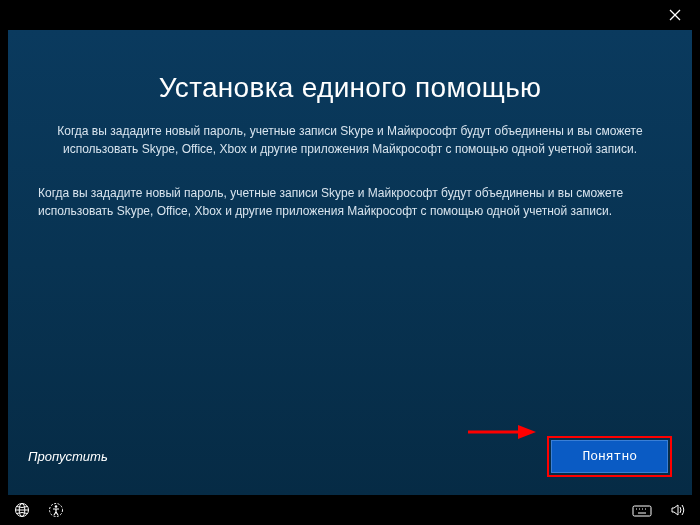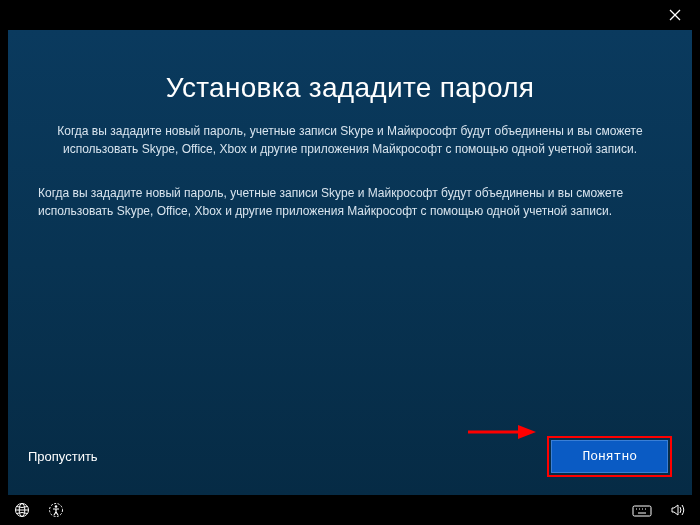--- a/index.html
+++ b/index.html
@@ -77,20 +77,21 @@
     .bottom-bar {
       display: flex;
       justify-content: space-between;
       align-items: center;
       padding: 16px 20px 18px 20px;
     }
     .skip-link {
       font-size: 13px;
       color: #fff;
       cursor: pointer;
+      font-style: italic;
     }
     .primary-btn-wrap {
       border: 2px solid #ff0000;
       padding: 2px;
     }
     .primary-btn {
       background: #0a5bc4;
       border: 1px solid #3a7fd6;
       color: #fff;
       font-size: 13px;
@@ -136,21 +137,21 @@
   <div class="close-btn">
     <svg viewBox="0 0 12 12">
       <line x1="1" y1="1" x2="11" y2="11" stroke="#fff" stroke-width="1.2"></line>
       <line x1="11" y1="1" x2="1" y2="11" stroke="#fff" stroke-width="1.2"></line>
     </svg>
   </div>
 </div>
 
 <div class="main-panel">
   <div class="content">
-    <h1 class="title">Установка зададите пароля</h1>
+    <h1 class="title">Установка единого помощью</h1>
     <p class="subtitle">Когда вы зададите новый пароль, учетные записи Skype и Майкрософт будут объединены и вы сможете использовать Skype, Office, Xbox и другие приложения Майкрософт с помощью одной учетной записи.</p>
     <p class="body-text">Когда вы зададите новый пароль, учетные записи Skype и Майкрософт будут объединены и вы сможете использовать Skype, Office, Xbox и другие приложения Майкрософт с помощью одной учетной записи.</p>
   </div>
 
   <div class="bottom-bar">
     <span class="skip-link">Пропустить</span>
     <div class="primary-btn-wrap">
       <button class="primary-btn">Понятно</button>
     </div>
   </div>

